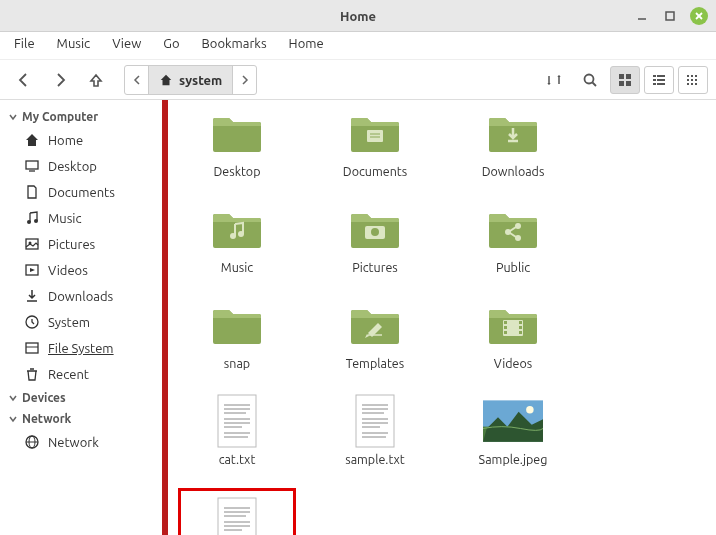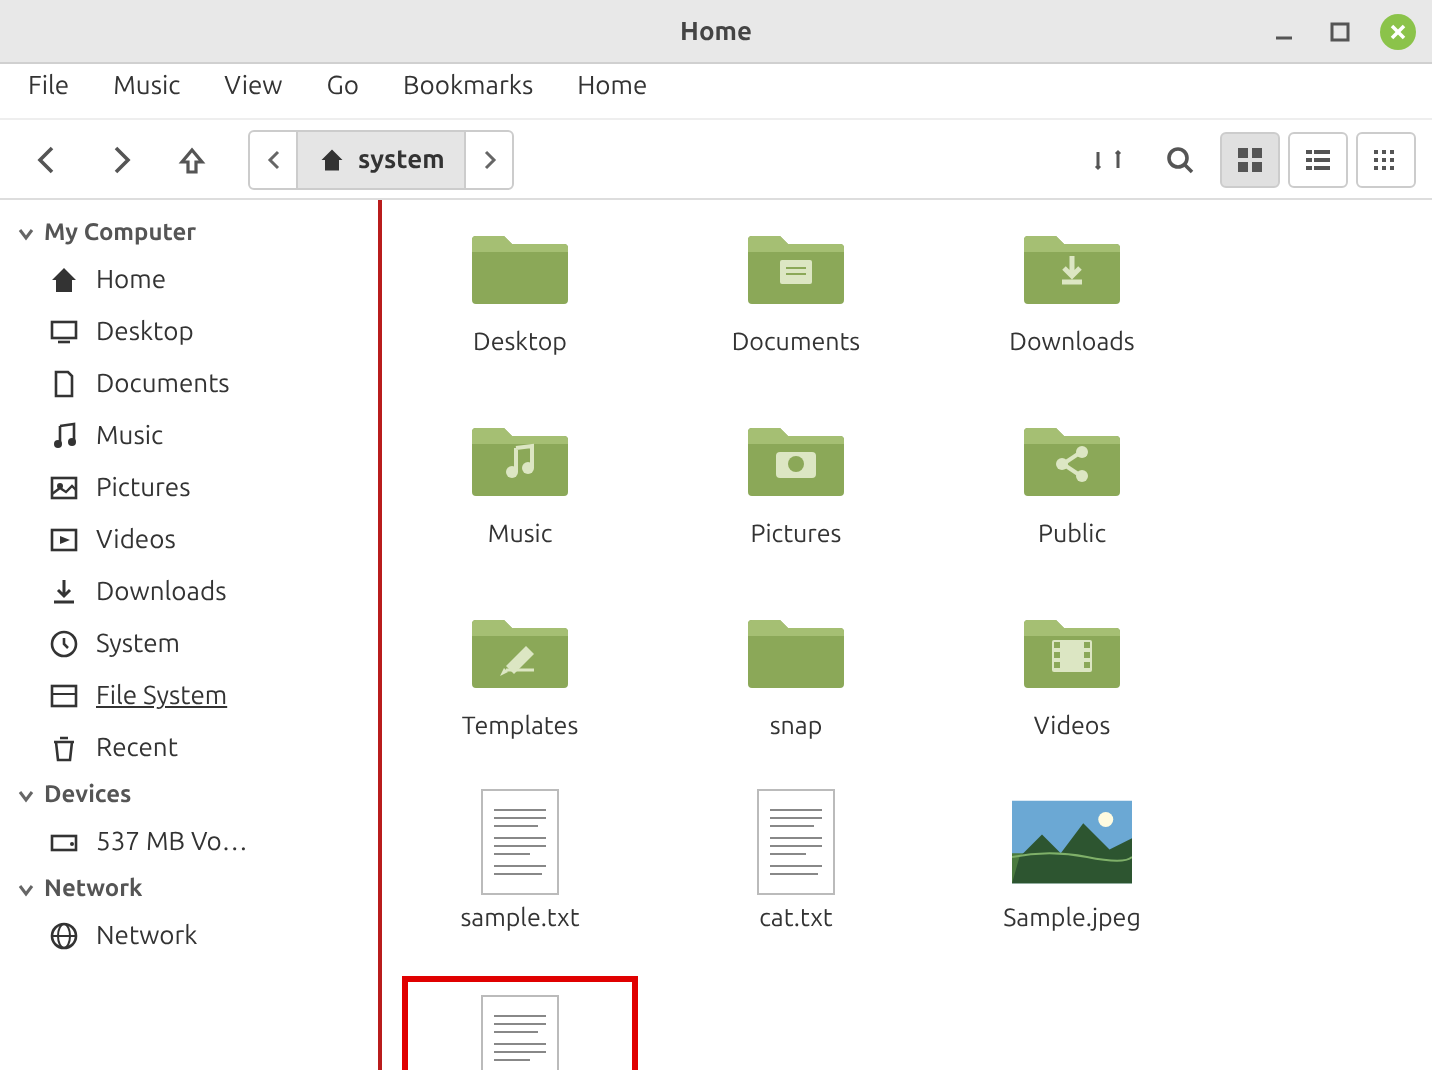--- a/index.html
+++ b/index.html
@@ -17,21 +17,21 @@
 .tb-btn { width: 32px; height: 32px; display: flex; align-items: center; justify-content: center; border-radius: 3px; cursor: pointer; color: #555; }
 .tb-spacer { flex: 1; }
 .path-box { display: flex; align-items: center; border: 1px solid #ccc; border-radius: 3px; height: 30px; margin-left: 8px; }
 .path-chev { width: 24px; height: 28px; display: flex; align-items: center; justify-content: center; border-right: 1px solid #ccc; cursor: pointer; color: #666; }
 .path-chev:last-child { border-right: none; border-left: 1px solid #ccc; }
 .path-seg { background: #e5e5e5; height: 28px; display: flex; align-items: center; padding: 11px 10px; gap: 6px; font-weight: bold; cursor: pointer; }
 .view-btn { width: 30px; height: 28px; display: flex; align-items: center; justify-content: center; border: 1px solid #ccc; border-radius: 3px; cursor: pointer; }
 .view-btn.active { background: #e0e0e0; }
 
 .main { display: flex; height: calc(535px - 32px - 28px - 40px); }
-.sidebar { width: 191px; border-right: 2px solid #b91c1c; padding: 6px 0; overflow-y: auto; }
+.sidebar { width: 168px; border-right: 6px solid #b91c1c; padding: 6px 0; overflow-y: auto; }
 .sb-header { display: flex; align-items: center; gap: 4px; padding: 4px 8px; font-weight: bold; color: #555; font-size: 12px; cursor: pointer; }
 .sb-item { display: flex; align-items: center; gap: 8px; padding: 5px 8px 5px 24px; cursor: pointer; }
 .sb-item .icon { width: 16px; height: 16px; display: flex; align-items: center; justify-content: center; }
 .sb-item.underline span.lbl { text-decoration: underline; }
 
 .content { flex: 1; padding: 4px 10px; overflow-y: auto; }
 .grid { display: flex; flex-wrap: wrap; gap: 18px 20px; align-content: flex-start; }
 .item { width: 118px; display: flex; flex-direction: column; align-items: center; gap: 6px; padding: 4px; cursor: pointer; }
 .item .thumb { width: 60px; height: 50px; display: flex; align-items: center; justify-content: center; }
 .item .name { text-align: center; font-size: 12.5px; }
@@ -254,29 +254,20 @@
         <span class="lbl">Recent</span>
       </div>
       <div class="sb-header">
         <span>
           <svg width="10" height="10">
             <path d="M2 3 L5 7 L8 3" fill="none" stroke="#666" stroke-width="1.5"></path>
           </svg>
         </span>
         <span>Devices</span>
       </div>
-      <div class="sb-item">
-        <span class="icon">
-          <svg width="16" height="16" viewBox="0 0 16 16">
-            <rect x="2" y="5" width="12" height="7" fill="none" stroke="#333" stroke-width="1.3"></rect>
-            <circle cx="12" cy="9" r="1" fill="#333"></circle>
-          </svg>
-        </span>
-        <span class="lbl">537 MB Vo…</span>
-      </div>
       <div class="sb-header">
         <span>
           <svg width="10" height="10">
             <path d="M2 3 L5 7 L8 3" fill="none" stroke="#666" stroke-width="1.5"></path>
           </svg>
         </span>
         <span>Network</span>
       </div>
       <div class="sb-item">
         <span class="icon">
@@ -357,35 +348,35 @@
               <line x1="27" y1="29" x2="33" y2="33" stroke="#dce6c3" stroke-width="2"></line>
             </svg>
           </div>
           <div class="name">Public</div>
         </div>
         <div class="item">
           <div class="thumb">
             <svg width="60" height="50" viewBox="0 0 60 50">
               <path d="M6 12 L6 42 Q6 44 8 44 L52 44 Q54 44 54 42 L54 16 Q54 14 52 14 L26 14 L22 10 L8 10 Q6 10 6 12 Z" fill="#8ba858"></path>
               <path d="M6 18 L54 18 L54 16 Q54 14 52 14 L26 14 L22 10 L8 10 Q6 10 6 12 Z" fill="#a5bf73"></path>
+            </svg>
+          </div>
+          <div class="name">snap</div>
+        </div>
+        <div class="item">
+          <div class="thumb">
+            <svg width="60" height="50" viewBox="0 0 60 50">
+              <path d="M6 12 L6 42 Q6 44 8 44 L52 44 Q54 44 54 42 L54 16 Q54 14 52 14 L26 14 L22 10 L8 10 Q6 10 6 12 Z" fill="#8ba858"></path>
+              <path d="M6 18 L54 18 L54 16 Q54 14 52 14 L26 14 L22 10 L8 10 Q6 10 6 12 Z" fill="#a5bf73"></path>
               <path d="M23 33 L33 23 L37 27 L27 37 Z" fill="#dce6c3"></path>
               <path d="M22 34 L20 38 L24 36 Z" fill="#dce6c3"></path>
               <line x1="23" y1="35" x2="37" y2="35" stroke="#dce6c3" stroke-width="1.5"></line>
             </svg>
           </div>
           <div class="name">Templates</div>
-        </div>
-        <div class="item">
-          <div class="thumb">
-            <svg width="60" height="50" viewBox="0 0 60 50">
-              <path d="M6 12 L6 42 Q6 44 8 44 L52 44 Q54 44 54 42 L54 16 Q54 14 52 14 L26 14 L22 10 L8 10 Q6 10 6 12 Z" fill="#8ba858"></path>
-              <path d="M6 18 L54 18 L54 16 Q54 14 52 14 L26 14 L22 10 L8 10 Q6 10 6 12 Z" fill="#a5bf73"></path>
-            </svg>
-          </div>
-          <div class="name">snap</div>
         </div>
         <div class="item">
           <div class="thumb">
             <svg width="60" height="50" viewBox="0 0 60 50">
               <path d="M6 12 L6 42 Q6 44 8 44 L52 44 Q54 44 54 42 L54 16 Q54 14 52 14 L26 14 L22 10 L8 10 Q6 10 6 12 Z" fill="#8ba858"></path>
               <path d="M6 18 L54 18 L54 16 Q54 14 52 14 L26 14 L22 10 L8 10 Q6 10 6 12 Z" fill="#a5bf73"></path>
               <rect x="20" y="20" width="20" height="16" rx="1" fill="#dce6c3"></rect>
               <rect x="21" y="21" width="3" height="3" fill="#8ba858"></rect>
               <rect x="21" y="26" width="3" height="3" fill="#8ba858"></rect>
               <rect x="21" y="31" width="3" height="3" fill="#8ba858"></rect>
@@ -403,37 +394,37 @@
               <line x1="12" y1="12" x2="38" y2="12" stroke="#888"></line>
               <line x1="12" y1="16" x2="38" y2="16" stroke="#888"></line>
               <line x1="12" y1="20" x2="34" y2="20" stroke="#888"></line>
               <line x1="12" y1="26" x2="38" y2="26" stroke="#888"></line>
               <line x1="12" y1="30" x2="38" y2="30" stroke="#888"></line>
               <line x1="12" y1="34" x2="30" y2="34" stroke="#888"></line>
               <line x1="12" y1="40" x2="38" y2="40" stroke="#888"></line>
               <line x1="12" y1="44" x2="36" y2="44" stroke="#888"></line>
             </svg>
           </div>
-          <div class="name">sample.txt</div>
+          <div class="name">cat.txt</div>
         </div>
         <div class="item">
           <div class="thumb">
             <svg width="50" height="56" viewBox="0 0 50 56">
               <rect x="6" y="2" width="38" height="52" fill="#fff" stroke="#bbb" stroke-width="1"></rect>
               <line x1="12" y1="12" x2="38" y2="12" stroke="#888"></line>
               <line x1="12" y1="16" x2="38" y2="16" stroke="#888"></line>
               <line x1="12" y1="20" x2="34" y2="20" stroke="#888"></line>
               <line x1="12" y1="26" x2="38" y2="26" stroke="#888"></line>
               <line x1="12" y1="30" x2="38" y2="30" stroke="#888"></line>
               <line x1="12" y1="34" x2="30" y2="34" stroke="#888"></line>
               <line x1="12" y1="40" x2="38" y2="40" stroke="#888"></line>
               <line x1="12" y1="44" x2="36" y2="44" stroke="#888"></line>
             </svg>
           </div>
-          <div class="name">cat.txt</div>
+          <div class="name">sample.txt</div>
         </div>
         <div class="item">
           <div class="thumb">
             <svg width="64" height="44" viewBox="0 0 64 44">
               <rect x="0" y="0" width="64" height="44" fill="#6ba8d4"></rect>
               <rect x="0" y="28" width="64" height="16" fill="#4a7a3e"></rect>
               <path d="M4 30 L16 18 L26 28 L38 12 L52 26 L64 20 L64 44 L0 44 Z" fill="#2d5530"></path>
               <circle cx="50" cy="10" r="4" fill="#fffbe0"></circle>
               <path d="M0 30 Q20 26 40 30 T64 30" fill="none" stroke="#7fb069" stroke-width="1"></path>
             </svg>

